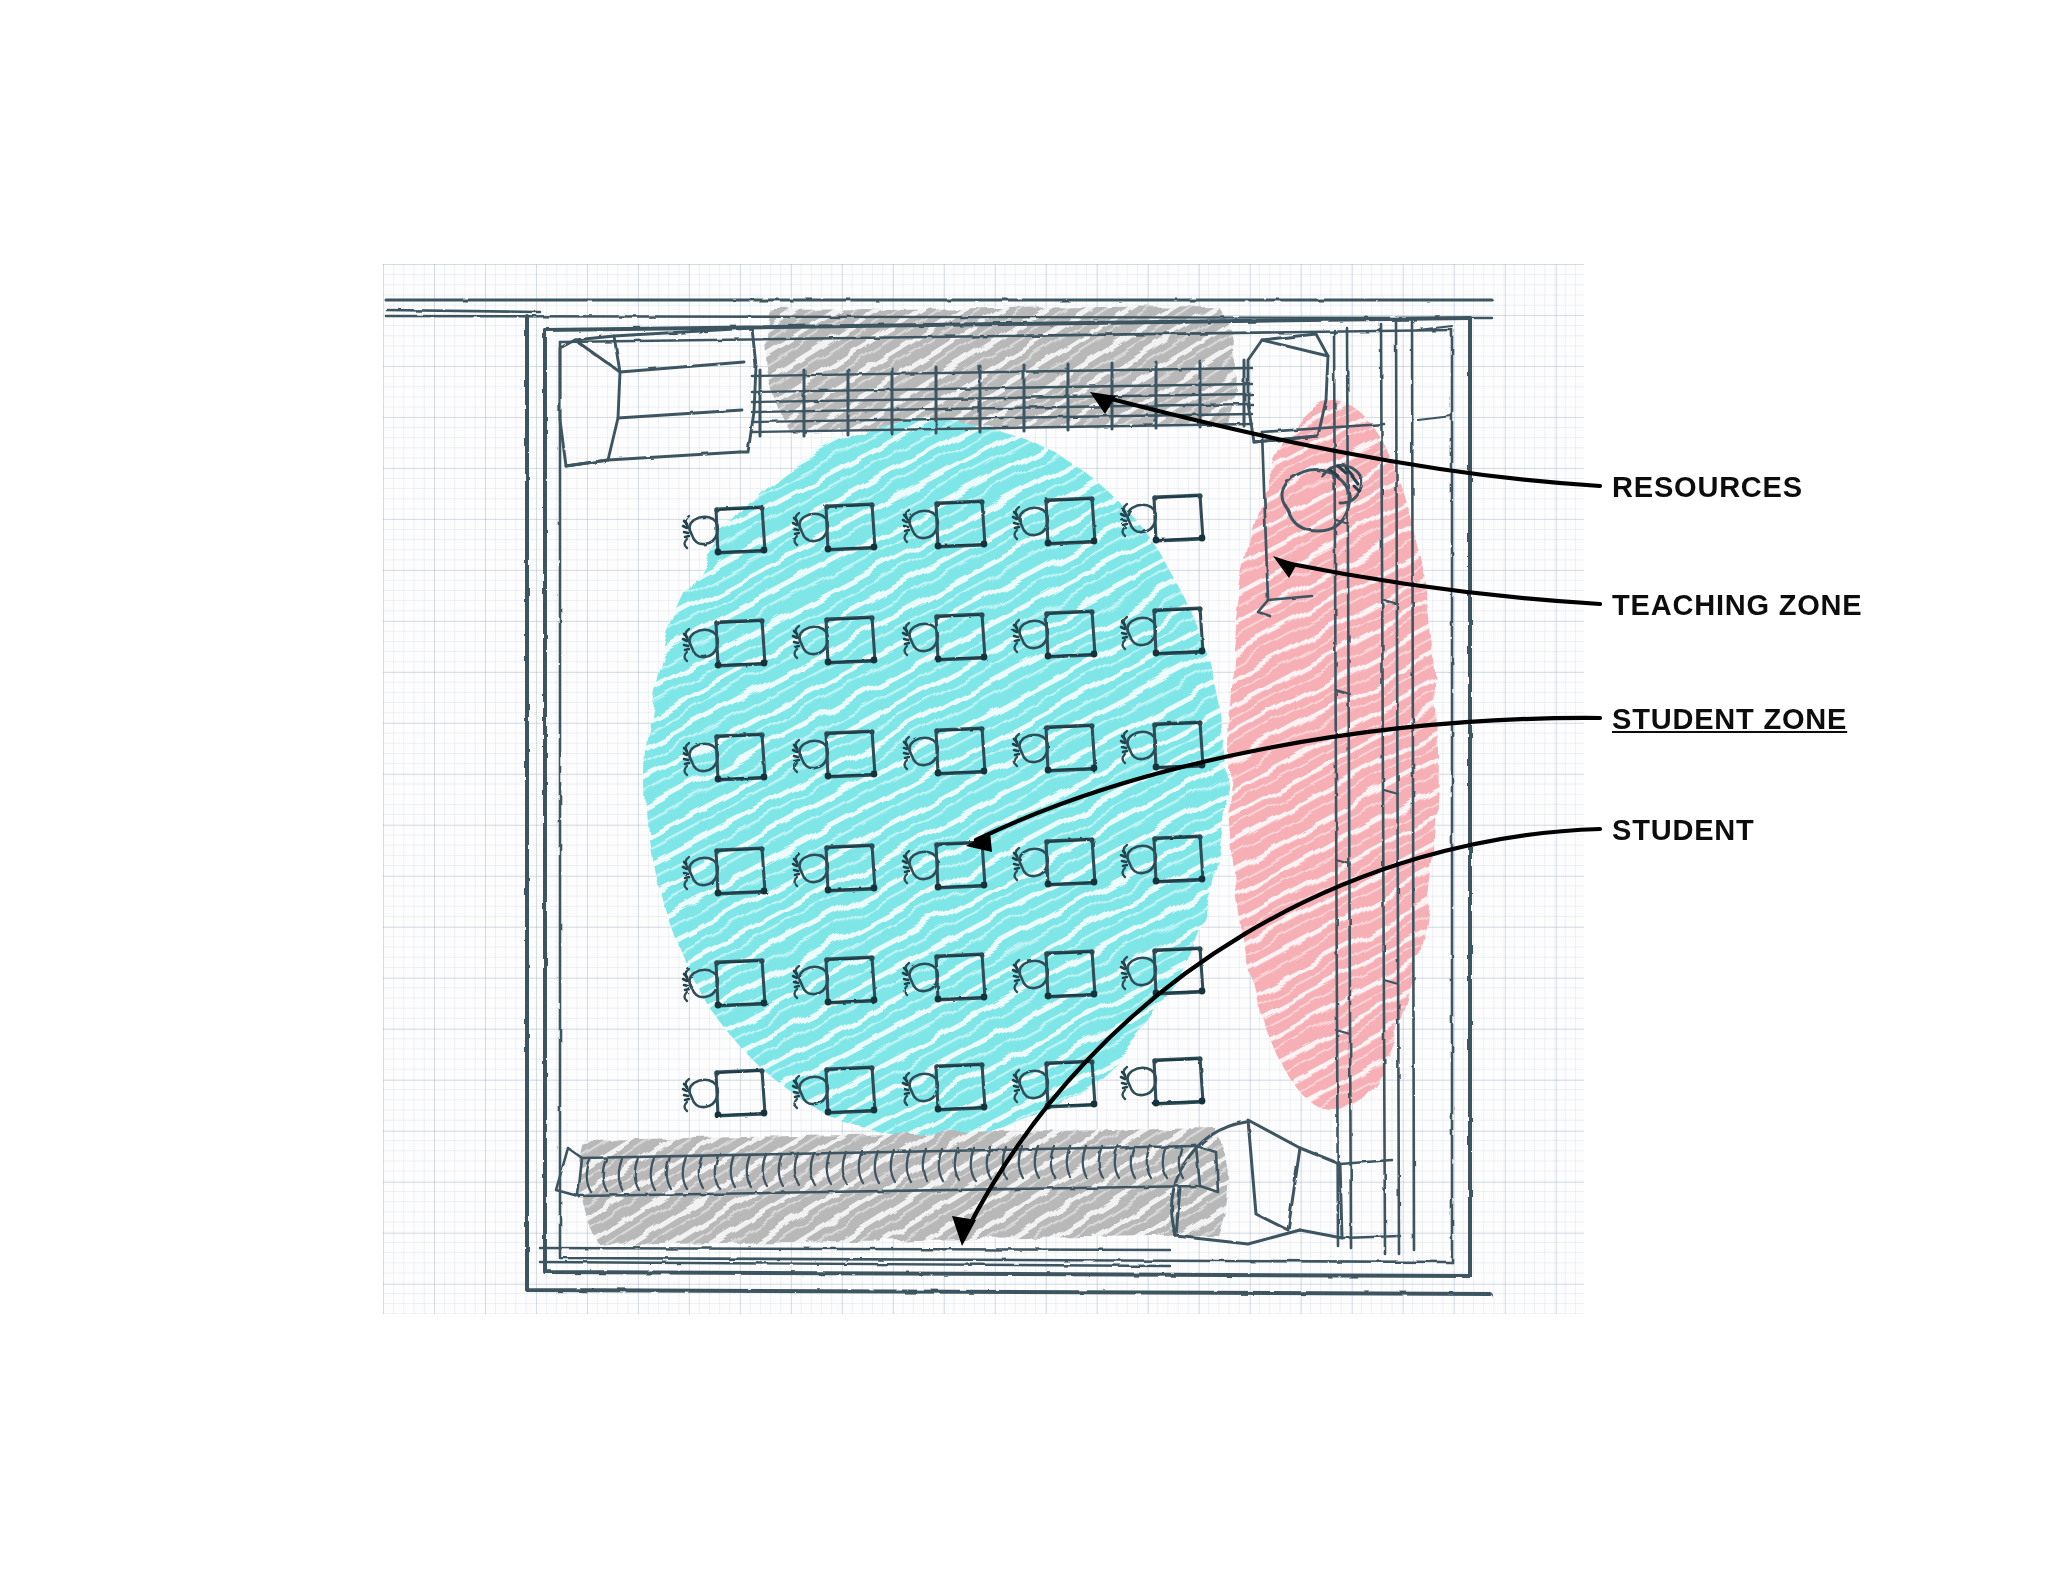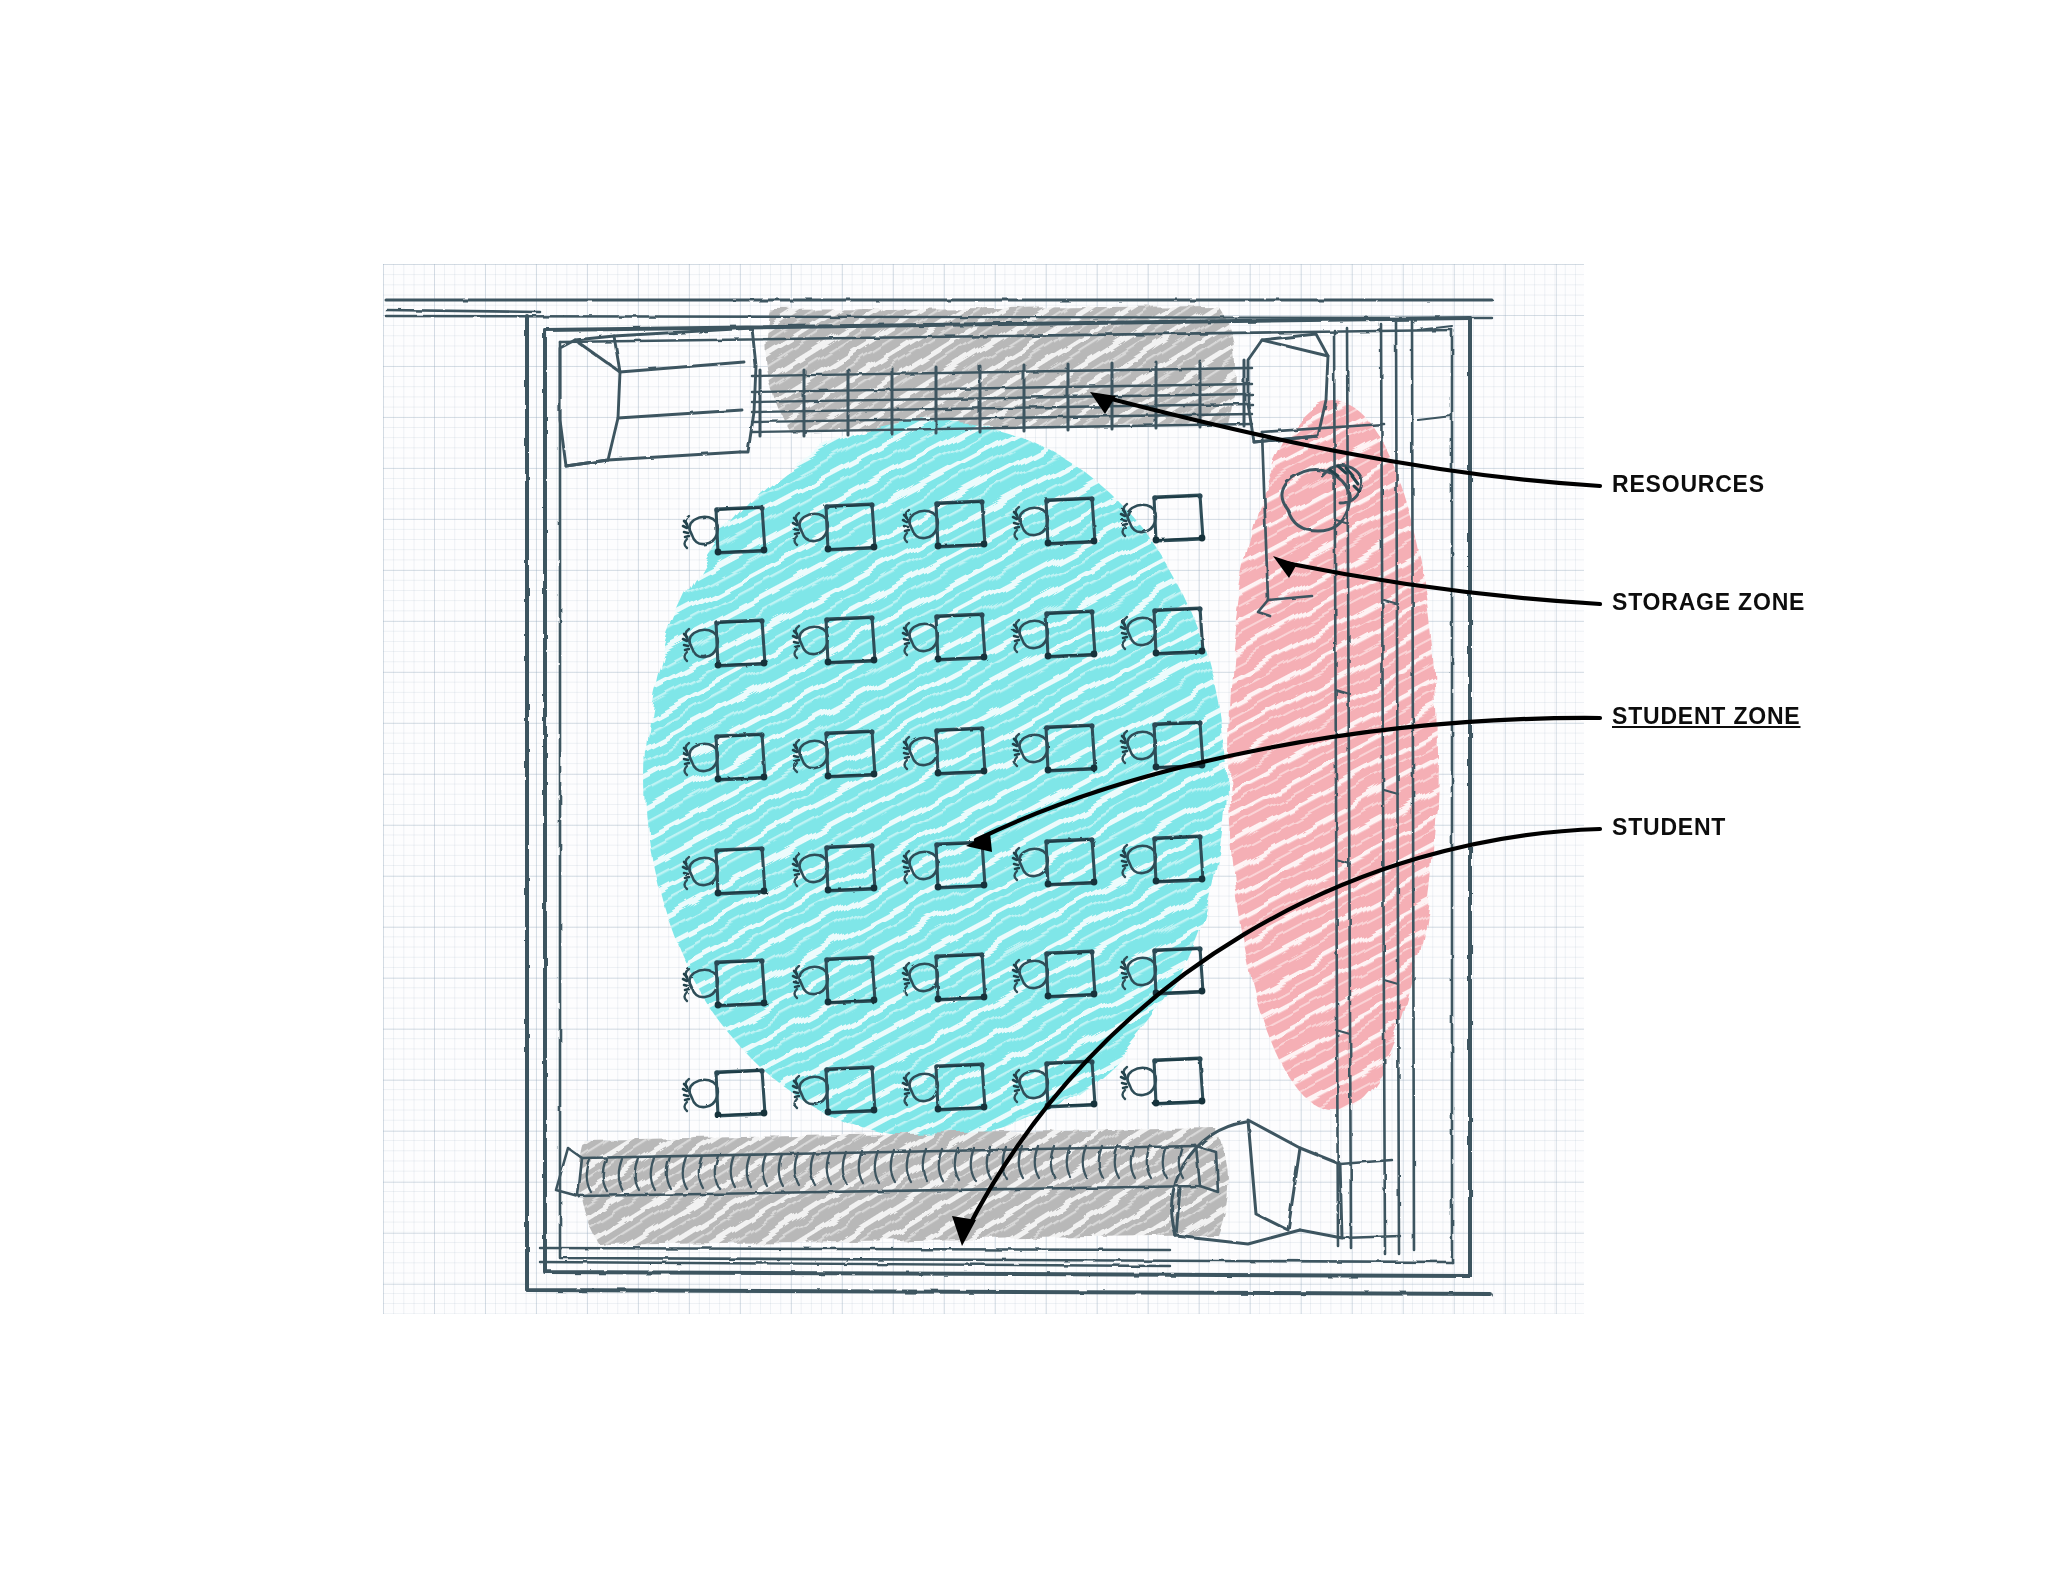--- a/index.html
+++ b/index.html
@@ -22,21 +22,21 @@
 
   
   .layer{position:absolute;left:0;top:0;width:2048px;height:1582px;}
   .layer svg{display:block;width:2048px;height:1582px;}
 
   
   .label{
     position:absolute;
     font-family:"Liberation Sans",sans-serif;
     font-weight:bold;
-    font-size:23px;
+    font-size:29px;
     letter-spacing:0.8px;
     color:#0d0d0d;
     white-space:nowrap;
   }
   #lbl-resources{left:1612px;top:471px;}
   #lbl-teaching{left:1612px;top:589px;}
   #lbl-student{left:1612px;top:703px;text-decoration:underline;}
   #lbl-storage{left:1612px;top:814px;}
 </style>
 </head>
@@ -319,17 +319,17 @@
     <g fill="#000000">
       <polygon points="1090,392 1116,396 1105,414"></polygon>
       <polygon points="1273,556 1297,564 1289,578"></polygon>
       <polygon points="966,846 990,832 992,852"></polygon>
       <polygon points="962,1246 952,1216 976,1220"></polygon>
     </g>
   </svg>
   </div>
 
   <div class="label" id="lbl-resources">RESOURCES</div>
-  <div class="label" id="lbl-teaching">STORAGE ZONE</div>
+  <div class="label" id="lbl-teaching">TEACHING ZONE</div>
   <div class="label" id="lbl-student">STUDENT ZONE</div>
   <div class="label" id="lbl-storage">STUDENT</div>
 
 </div>
 
 </body></html>

